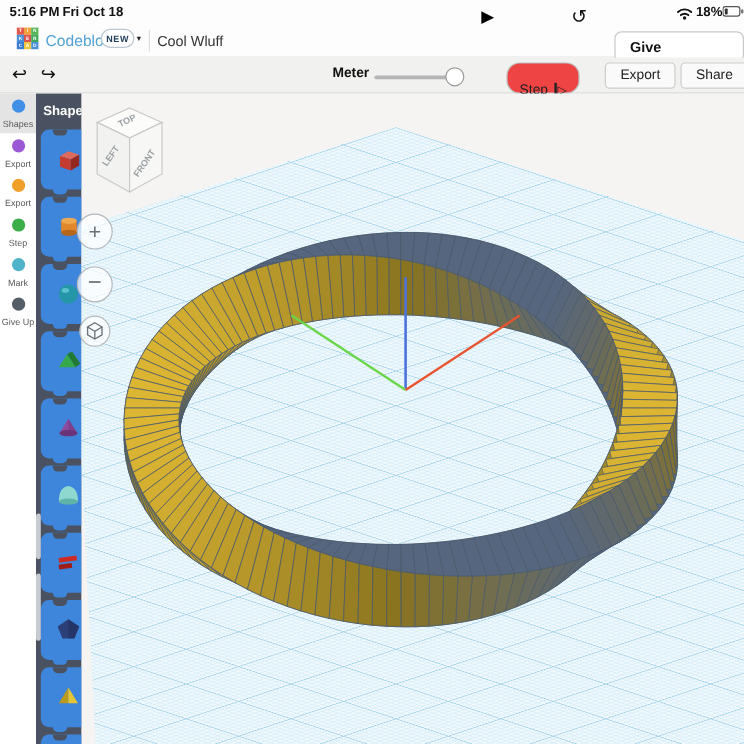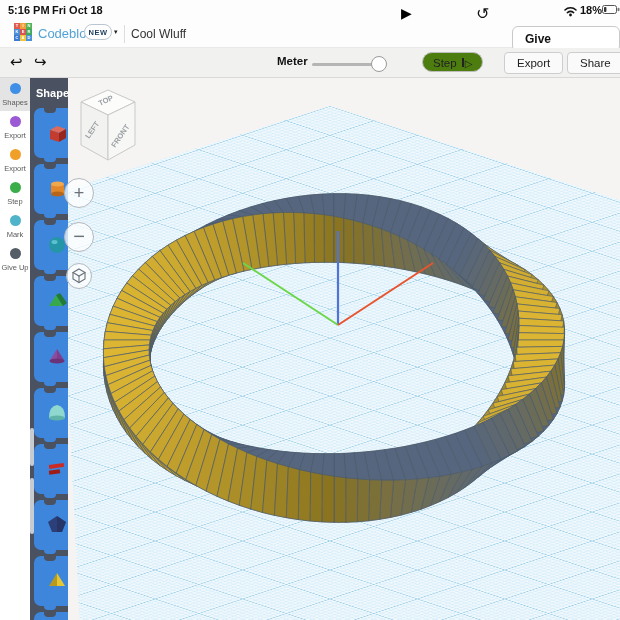--- a/index.html
+++ b/index.html
@@ -41,22 +41,22 @@
   .tool-icon { font-size:15px; color:#111; top:5px; }
   #undo-btn { left:10px; }
   #redo-btn { left:34px; }
   #meter-label { left:163px; top:8px; font-size:11px; color:#8c8c8c; width:144px; }
   #speed-label { left:277px; top:7px; font-size:11.5px; font-weight:700; color:#111; }
   #speed-slider { left:312px; top:63px; width:72px; height:3px; background:#b5b5b5;
     border-radius:2px; }
   #speed-thumb { left:-8px; top:-7px; width:16px; height:16px; border-radius:50%;
     background:#fff; border:1px solid #9a9a9a; position:absolute; }
   #play-btn { left:401px; top:5px; font-size:14px; color:#000; }
-  #step-btn { left:422px; top:52px; height:20px; padding:0 10px; border:1px solid #bdbdbd;
-    border-radius:11px; background:#4d7c0f; font-size:11.5px; color:#222; line-height:20px; }
+  #step-btn { left:422px; top:52px; height:20px; padding:12px 10px; border:1px solid #bdbdbd;
+    border-radius:11px; background:#ef4444; font-size:11.5px; color:#222; line-height:20px; }
   #step-btn .bar { display:inline-block; width:2px; height:9px; background:#222; margin:0 1px 0 5px; }
   #step-btn .tri { font-size:10px; }
   #restart-btn { left:476px; top:4px; font-size:16px; color:#111;
     transform:scaleX(-1); }
   .tb-btn { top:52px; height:22px; border:1px solid #cdcdcd; border-radius:4px;
     background:#fafafa; font-size:11.5px; color:#222; line-height:20px; padding:0 12px; }
   #export-btn { left:504px;text-align:right; }
   #share-btn { left:567px; }
 
   

